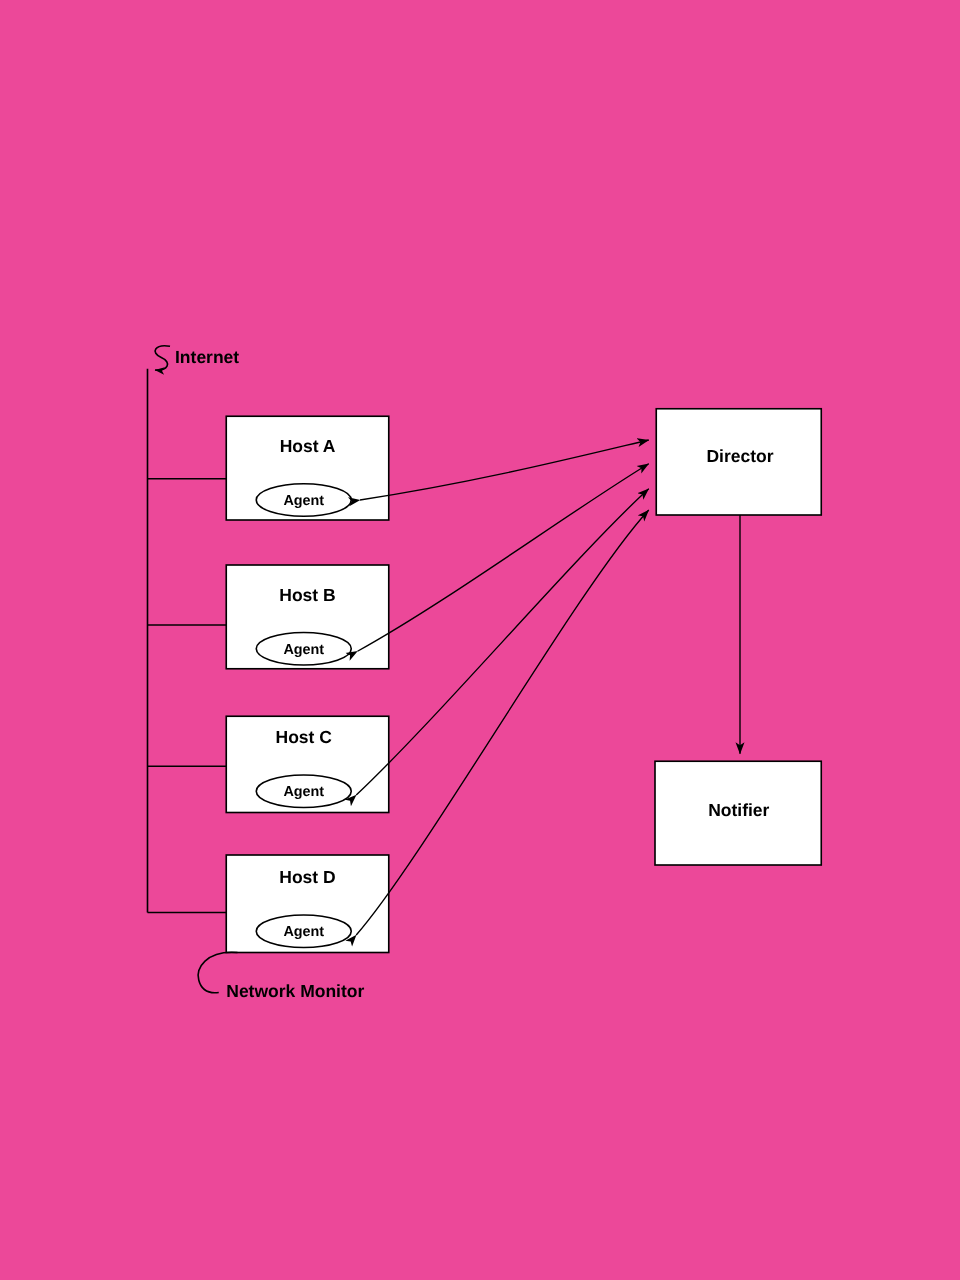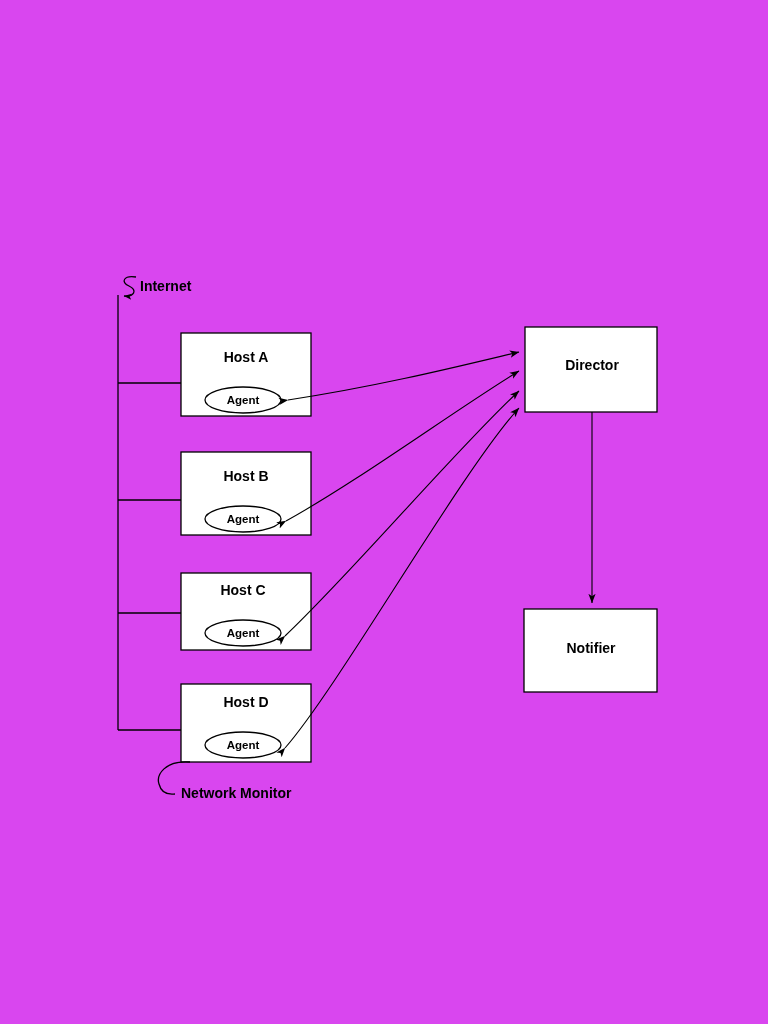--- a/index.html
+++ b/index.html
@@ -11,21 +11,21 @@
   body {
     width: 768px;
     height: 1024px;
     font-family: "Liberation Sans", sans-serif;
     overflow: hidden;
   }
   #diagram-root {
     position: relative;
     width: 768px;
     height: 1024px;
-    background: #d946ef;
+    background: #ec4899;
   }
   svg#diagram-svg {
     display: block;
     width: 768px;
     height: 1024px;
   }
   .node-box {
     fill: #ffffff;
     stroke: #000000;
     stroke-width: 1.3;

